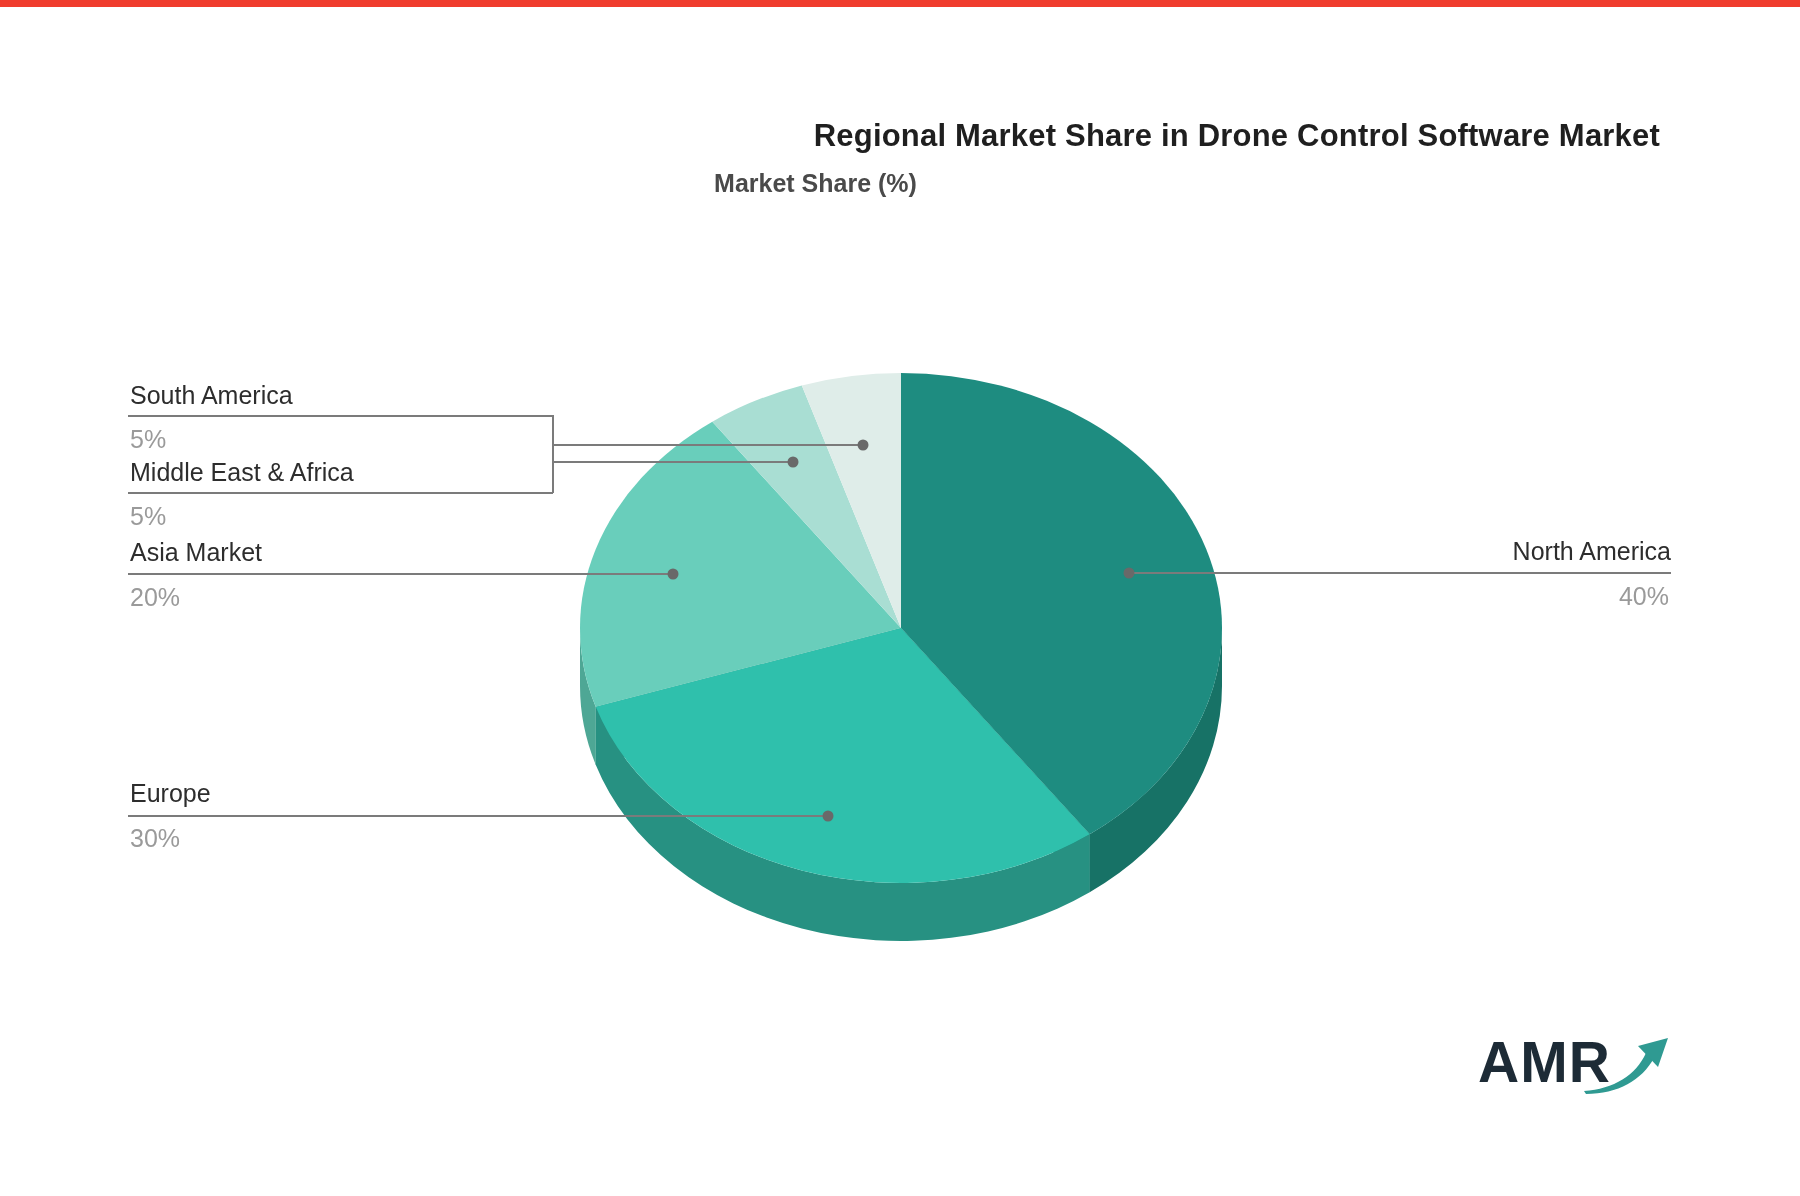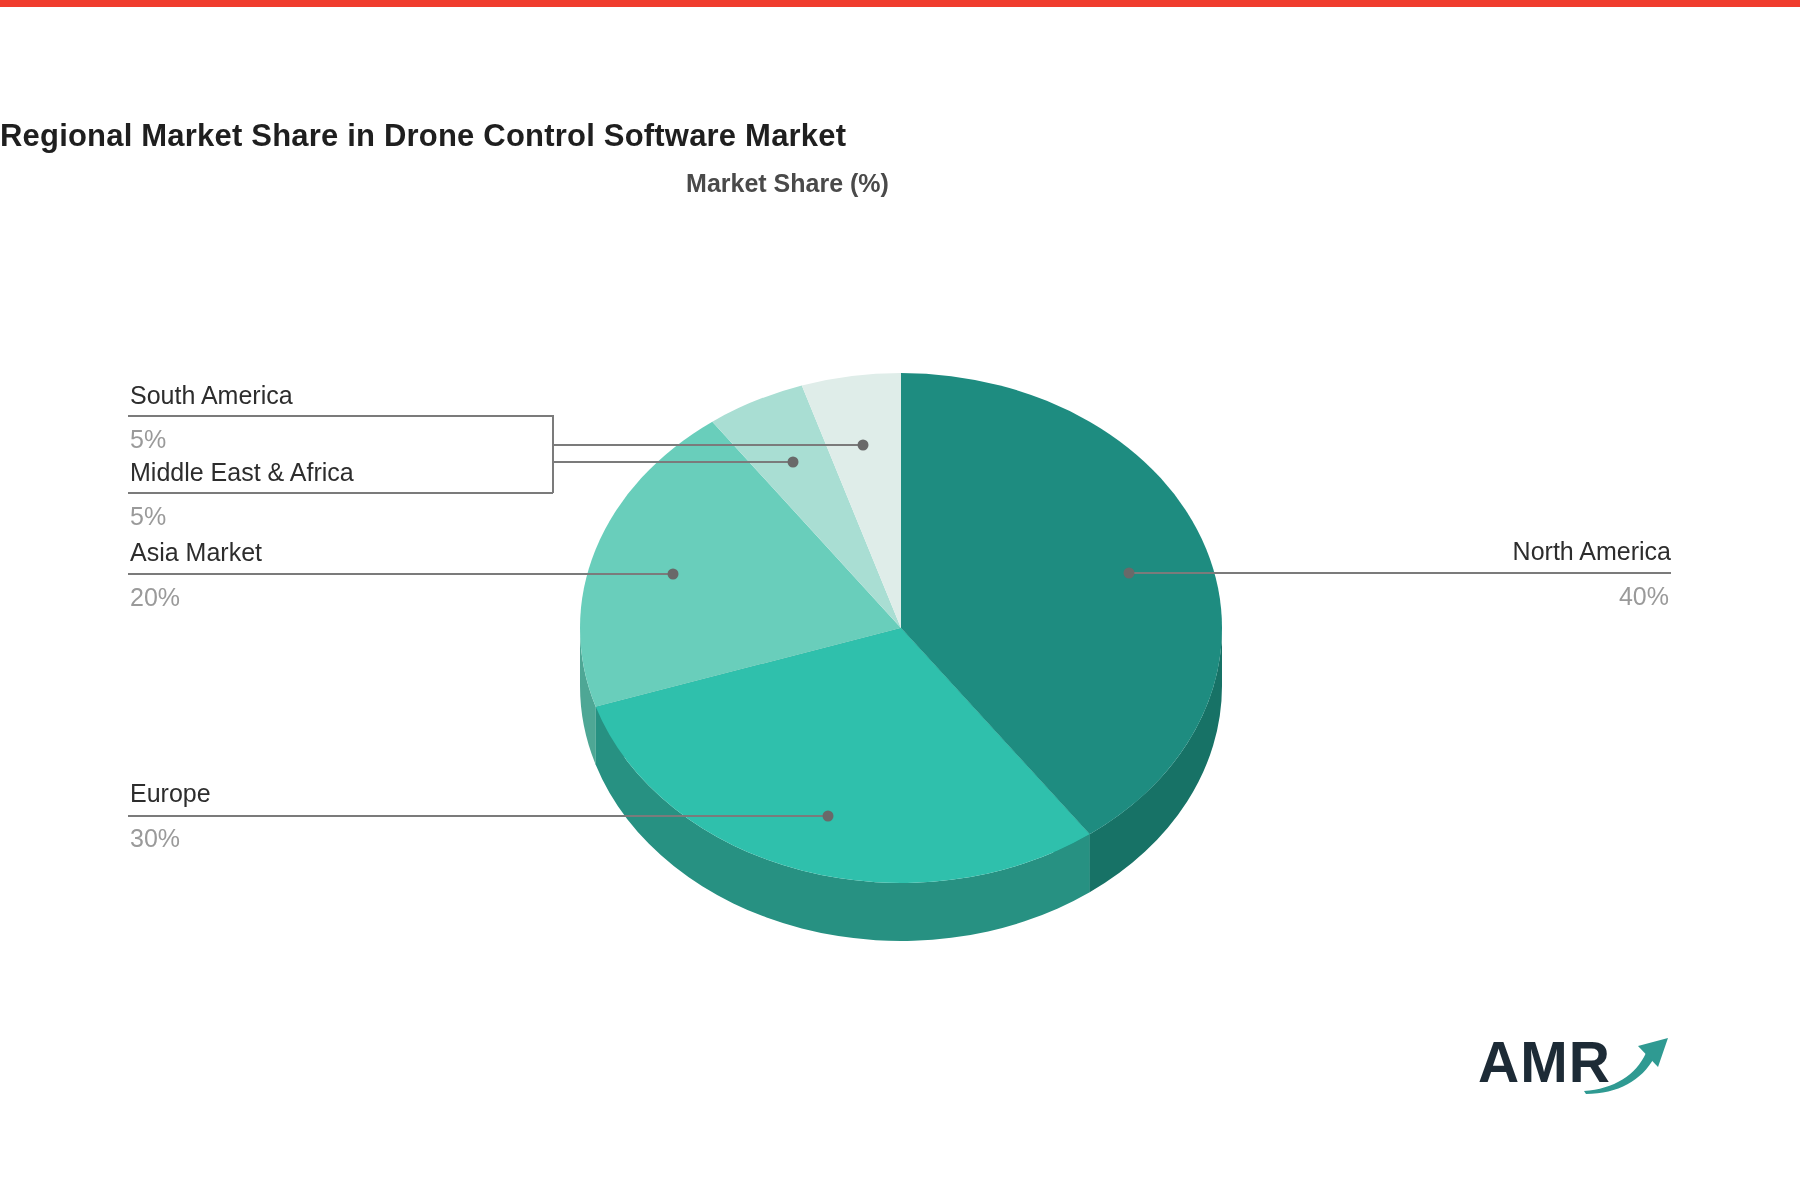--- a/index.html
+++ b/index.html
@@ -2,26 +2,26 @@
 <html><head>
 <meta charset="utf-8">
 <style>
   html,body{margin:0;padding:0;background:#ffffff;}
   #stage{
     position:relative;width:1800px;height:1196px;background:#ffffff;overflow:hidden;
     font-family:"Liberation Sans", sans-serif;
   }
   #top-strip{position:absolute;left:0;top:0;width:1800px;height:7px;background:#f03c2e;}
   .chart-title{
-    position:absolute;left:0;top:118px;width:1660px;text-align:left;
+    position:absolute;left:0;top:118px;width:1660px;text-align:right;
     font-size:31px;font-weight:bold;color:#1f1f1f;letter-spacing:0.2px;
   }
   .chart-subtitle{
     position:absolute;left:0;top:169px;width:1575px;text-align:center;
-    font-size:25px;font-weight:bold;color:#4a4a4a;
+    font-size:25px;font-weight:bold;color:#4a4a4a;padding-left:28px;
   }
   #pie-svg{position:absolute;left:0;top:0;}
   .slice-label{position:absolute;font-size:25px;line-height:28px;color:#2d2d2d;white-space:nowrap;text-align:center;}
   .slice-value{position:absolute;font-size:25px;line-height:28px;color:#9a9a9a;white-space:nowrap;}
   .align-right{text-align:right;}
   #logo{position:absolute;left:1478px;top:1032px;width:178px;height:66px;text-align:right;}
   #logo .logo-text{
     position:absolute;left:0;top:0;font-size:57px;font-weight:bold;color:#1d2b36;
     letter-spacing:1px;line-height:60px;
   }

